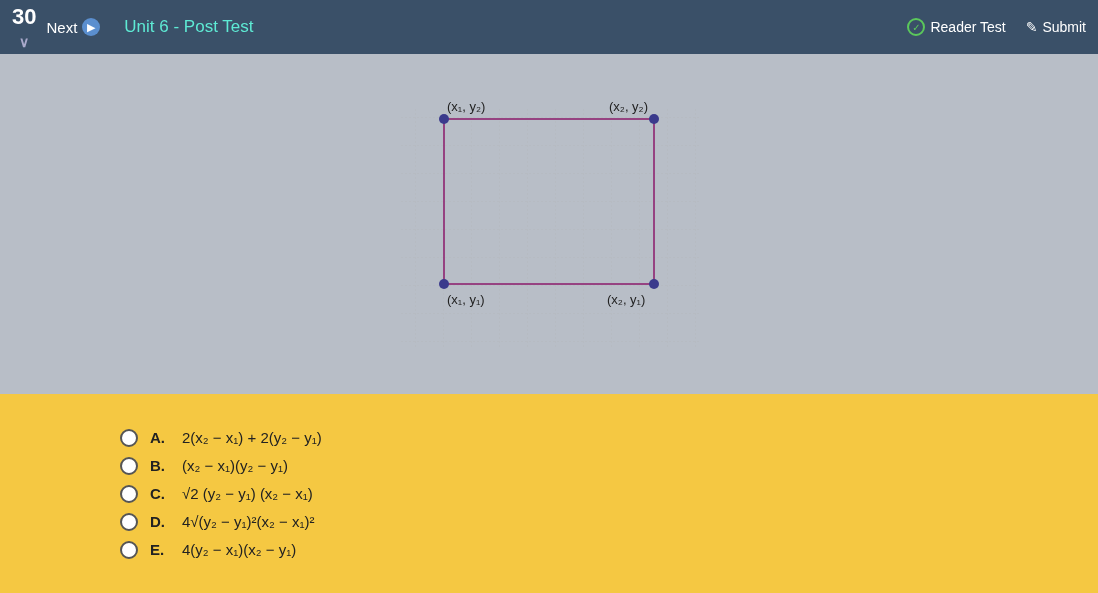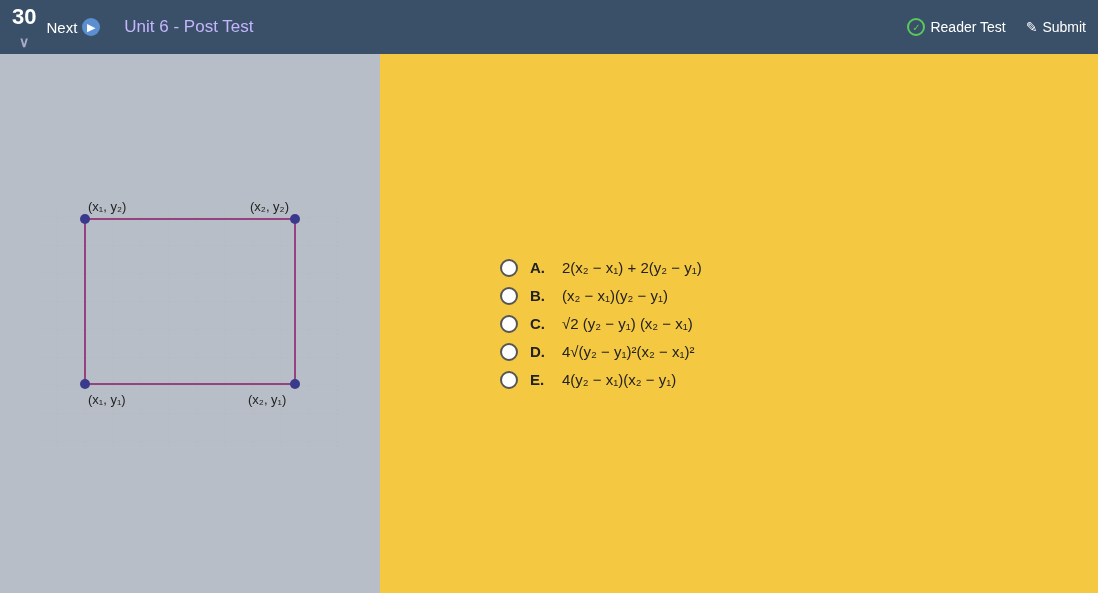--- a/index.html
+++ b/index.html
@@ -53,21 +53,21 @@
       height: 18px;
       background: #5b8fcf;
       border-radius: 50%;
       display: flex;
       align-items: center;
       justify-content: center;
       font-size: 11px;
       color: #fff;
     }
     .unit-title {
-      color: #c4b5fd;
+      color: #5eead4;
       font-size: 17px;
       font-weight: normal;
     }
     .top-bar-right {
       margin-left: auto;
       display: flex;
       align-items: center;
       gap: 20px;
     }
     .submit-test-btn {
@@ -105,21 +105,21 @@
       font-size: 14px;
       color: #fff;
     }
 
     
     .content-area {
       position: absolute;
       top: 54px;
       left: 0; right: 0; bottom: 0;
       display: flex;
-      flex-direction: row;
+      flex-direction: column;
     }
 
     
     .diagram-area {
       flex: 0 0 340px;
       display: flex;
       justify-content: center;
       align-items: center;
       padding-top: 10px;
       background: #b8bec7;

